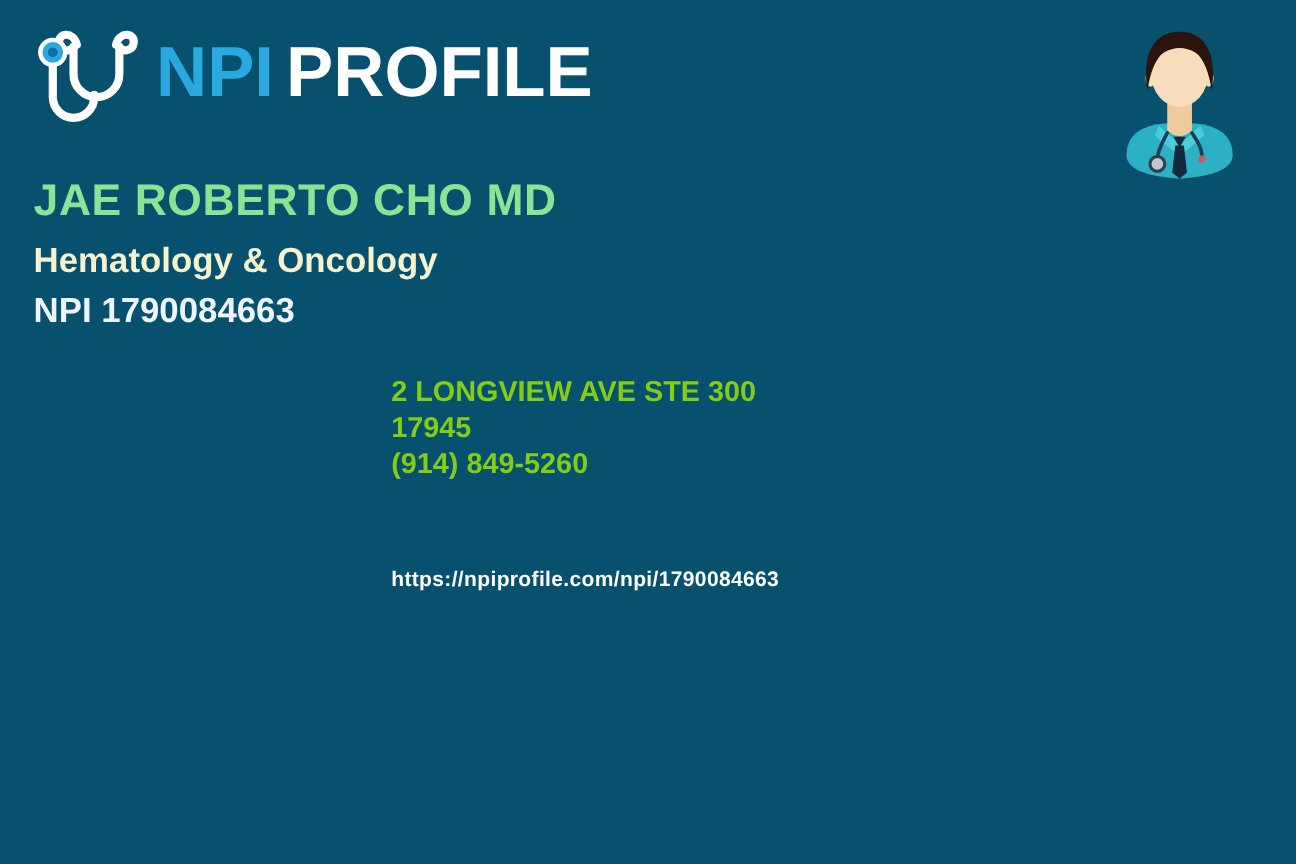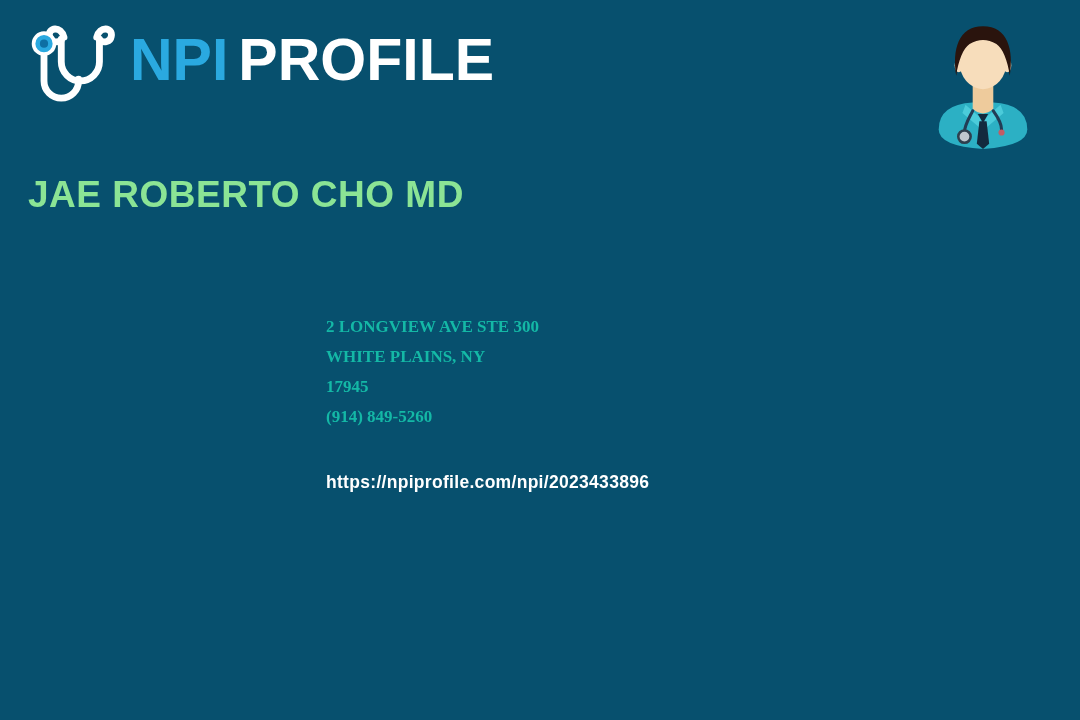--- a/index.html
+++ b/index.html
@@ -26,38 +26,36 @@
   }
   .logo-npi { color: #2AA9E0; }
   .logo-profile { color: #FFFFFF; margin-left: 10px; }
   
   .avatar { position: absolute; left: 931px; top: 14px; width: 104px; height: 136px; }
   
   .doctor-name {
     position: absolute; left: 28px; top: 146px;
     font-size: 37px; font-weight: 800; letter-spacing: 0.5px;
     color: #8BE495;
-    margin-top: 28px;
   }
   .specialty {
     position: absolute; left: 28px; top: 202px;
     font-size: 29px; font-weight: 700;
     color: #F5F2CF;
   }
   .npi-number {
     position: absolute; left: 28px; top: 243px;
     font-size: 29px; font-weight: 700;
     color: #EDF4FA;
   }
   
   .address-block {
     position: absolute; left: 326px; top: 312px;
-    font-size: 17px; font-weight: 600; line-height: 30px;
-    color: #14b8a6;
-    font-family: Liberation Serif, serif;
+    font-size: 24px; font-weight: 600; line-height: 30px;
+    color: #84cc16;
   }
   .address-line { white-space: nowrap; }
   .profile-url {
     position: absolute; left: 326px; top: 472px;
     font-size: 17.5px; font-weight: 600; letter-spacing: 0.3px;
     color: #FFFFFF; text-decoration: none; cursor: pointer;
   }
   
   .brand {
     position: absolute; right: 24px; bottom: 17px;
@@ -104,24 +102,25 @@
     <path d="M40,94 C36,102 32,108 32,115" stroke="#223C55" stroke-width="3" fill="none" stroke-linecap="round"></path>
     <path d="M60,94 C65,101 68,107 68,112" stroke="#223C55" stroke-width="3" fill="none" stroke-linecap="round"></path>
     <circle cx="32" cy="119" r="6" fill="#BFC7CE" stroke="#2E3F4E" stroke-width="2.5"></circle>
     <circle cx="68" cy="115" r="3" fill="#C25C65"></circle>
 
     <path d="M45,97 L55,97 L50,106 Z" fill="#132A3E"></path>
     <path d="M46.5,104 L53.5,104 L56,126 L50,131 L44,126 Z" fill="#132A3E"></path>
   </svg>
 
   <div class="doctor-name">JAE ROBERTO CHO MD</div>
+  <div class="specialty">Hematology &amp; Oncology</div>
+  <div class="npi-number">NPI 1790084663</div>
 
   <div class="address-block">
     <div class="address-line">2 LONGVIEW AVE STE 300</div>
-    <div class="address-line">WHITE PLAINS, NY</div>
     <div class="address-line">17945</div>
     <div class="address-line">(914) 849-5260</div>
   </div>
 
-  <a class="profile-url">https://npiprofile.com/npi/2023433896</a>
+  <a class="profile-url">https://npiprofile.com/npi/1790084663</a>
 
 
 </div>
 
 </body></html>

